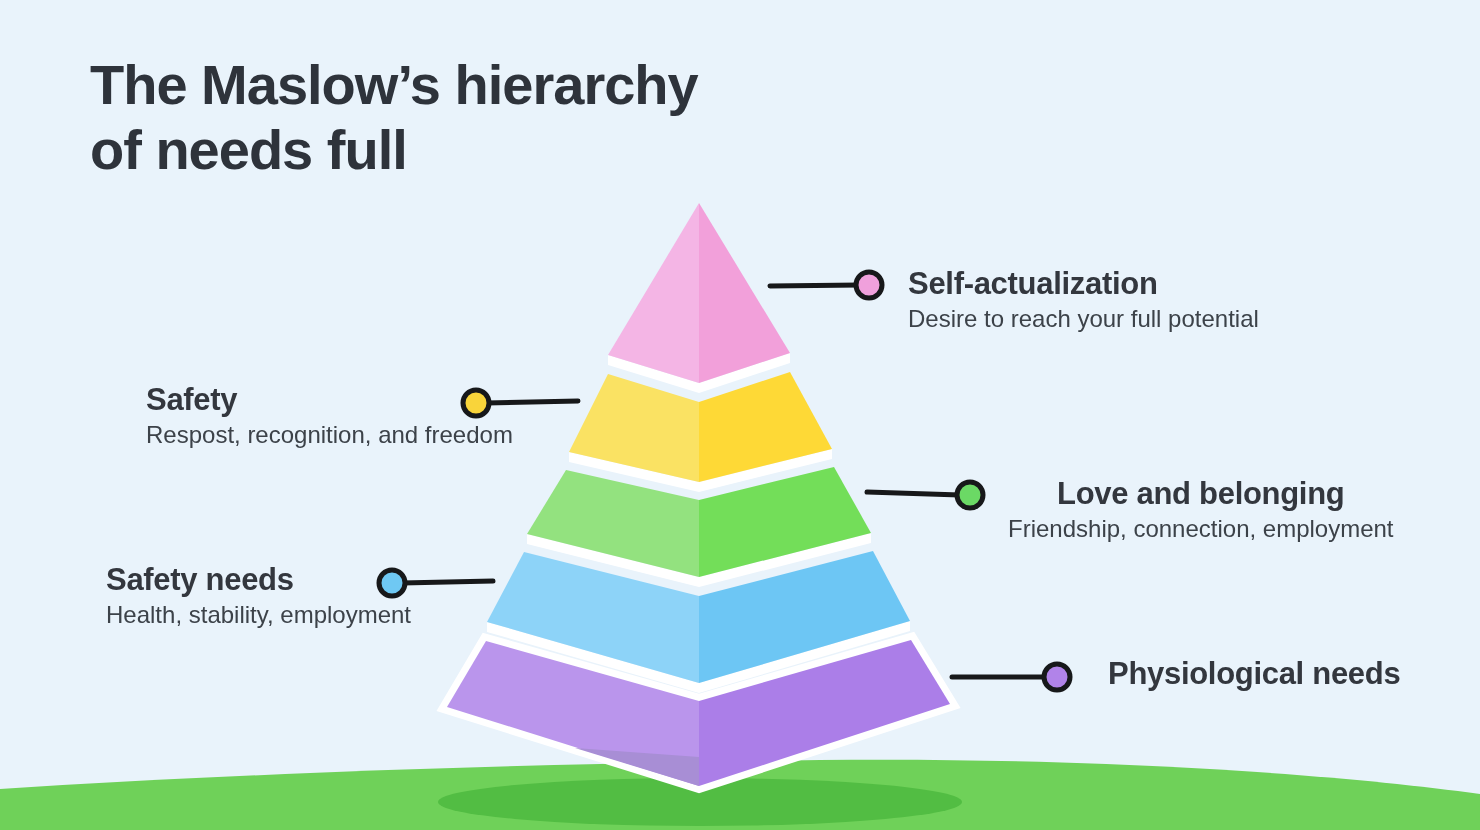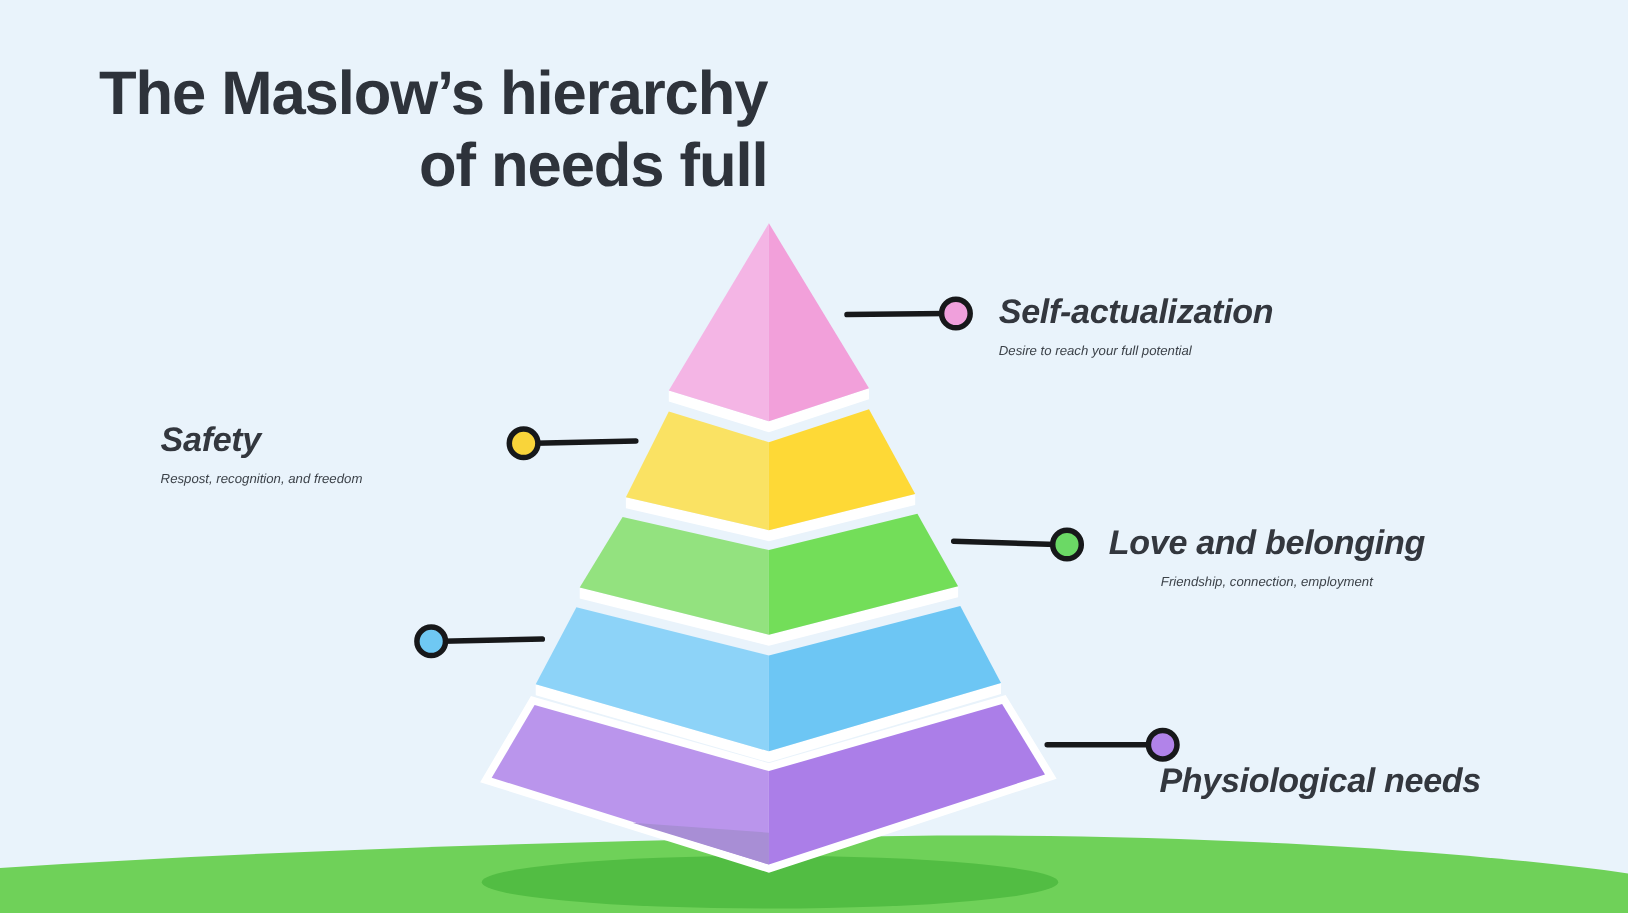--- a/index.html
+++ b/index.html
@@ -7,36 +7,36 @@
   .stage{
     position:relative;
     width:1480px;height:830px;
     overflow:hidden;
     background:#e9f3fb;
   }
   svg.scene{position:absolute;left:0;top:0;}
   .heading{
     position:absolute;left:90px;top:52px;
     font-size:56px;line-height:65px;font-weight:700;
-    letter-spacing:-1px;color:#2e333b;text-align:right;
+    letter-spacing:-1px;color:#2e333b;
   }
-  .level-label{position:absolute;font-style:italic;}
+  .level-label{position:absolute;}
   .level-label .label-title{
     font-size:31px;line-height:36px;font-weight:700;
     letter-spacing:-0.3px;color:#33373e;margin:0;
   }
   .level-label .label-sub{
-    font-size:12px;line-height:24px;font-weight:400;
+    font-size:24px;line-height:24px;font-weight:400;
     color:#3c4249;margin:5px 0 0 0;
   }
   .pos-self {left:908px; top:266px;}
   .pos-esteem {left:146px; top:382px;}
   .pos-love {left:1008px;top:476px;text-align:center;}
   .pos-safety {left:106px; top:562px;}
-  .pos-physio {left:1054px;top:656px;margin-top:36px;}
+  .pos-physio {left:1108px;top:656px;}
 </style>
 </head>
 <body>
 
 <div class="stage">
 
   <svg class="scene" width="1480" height="830" viewBox="0 0 1480 830">
 
     <rect x="0" y="0" width="1480" height="830" fill="#e9f3fb"></rect>
 
@@ -105,18 +105,22 @@
   <div class="level-label pos-esteem">
     <p class="label-title">Safety</p>
     <p class="label-sub">Respost, recognition, and freedom</p>
   </div>
 
   <div class="level-label pos-love">
     <p class="label-title">Love and belonging</p>
     <p class="label-sub">Friendship, connection, employment</p>
   </div>
 
+  <div class="level-label pos-safety">
+    <p class="label-title">Safety needs</p>
+    <p class="label-sub">Health, stability, employment</p>
+  </div>
 
   <div class="level-label pos-physio">
     <p class="label-title">Physiological needs</p>
   </div>
 
 </div>
 
 </body></html>

